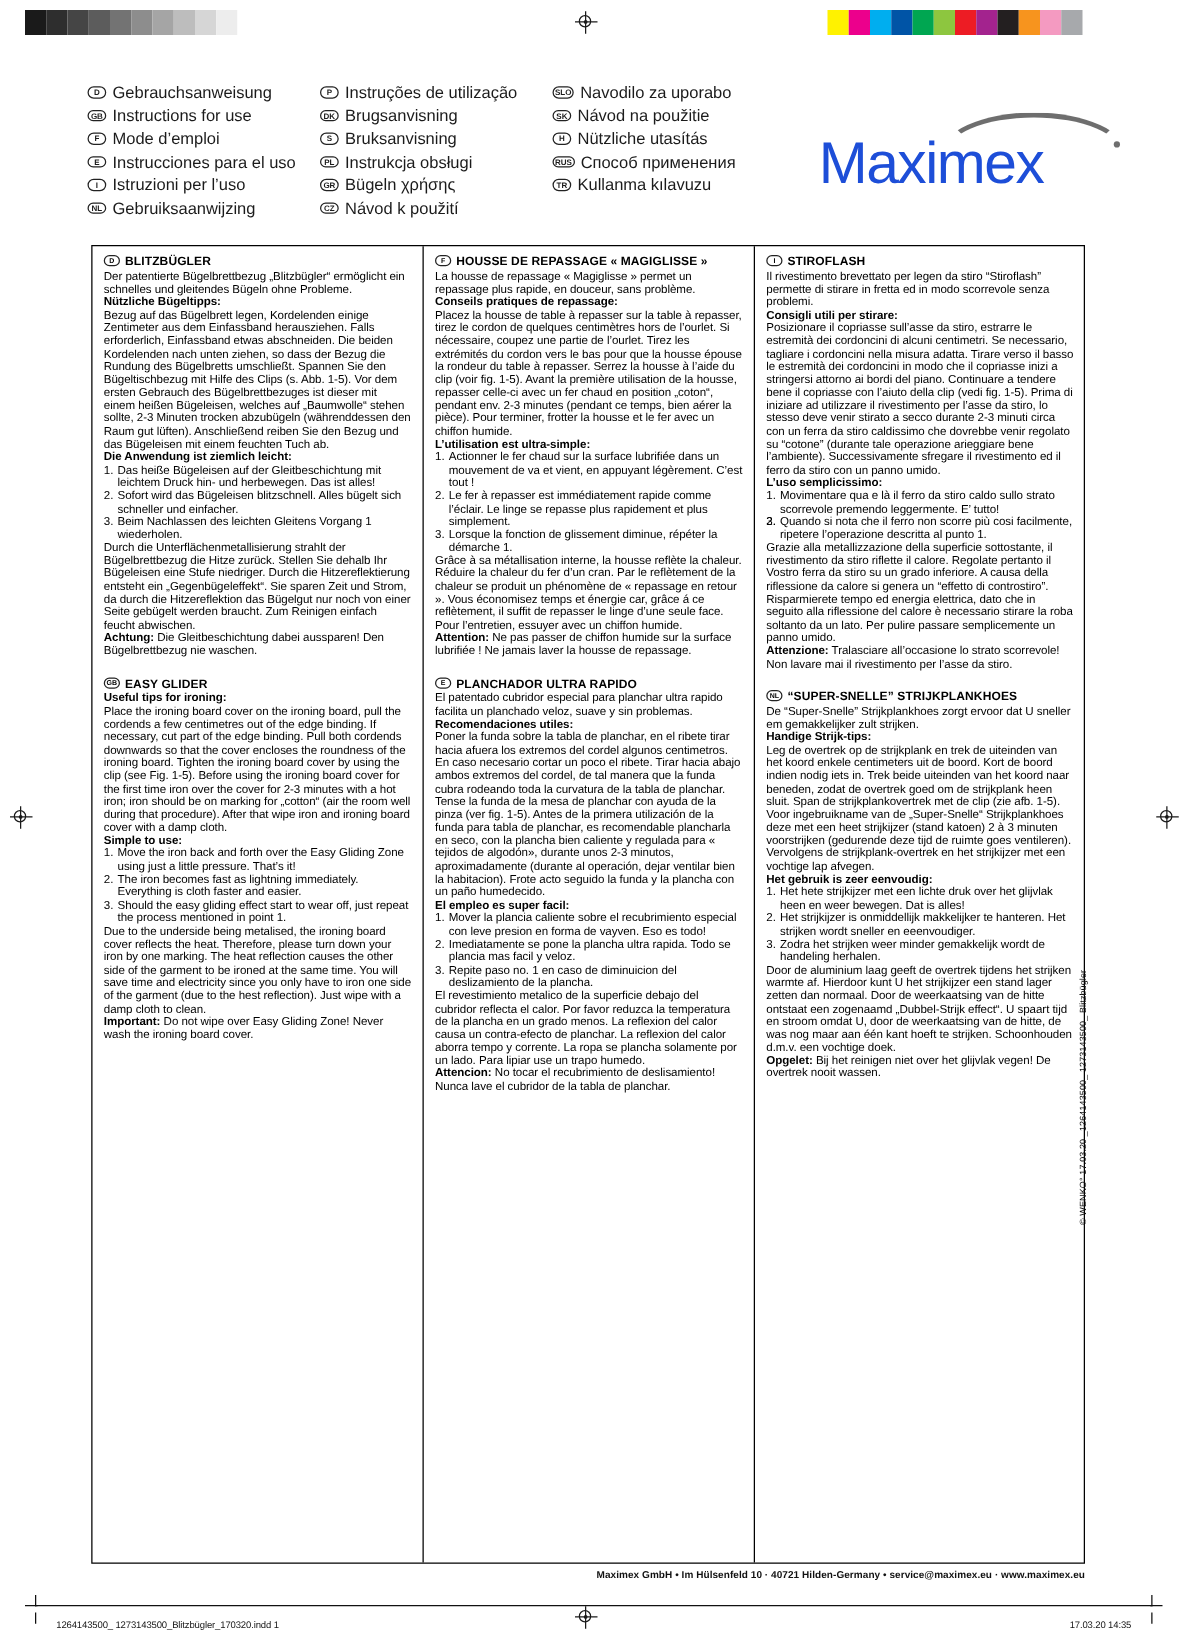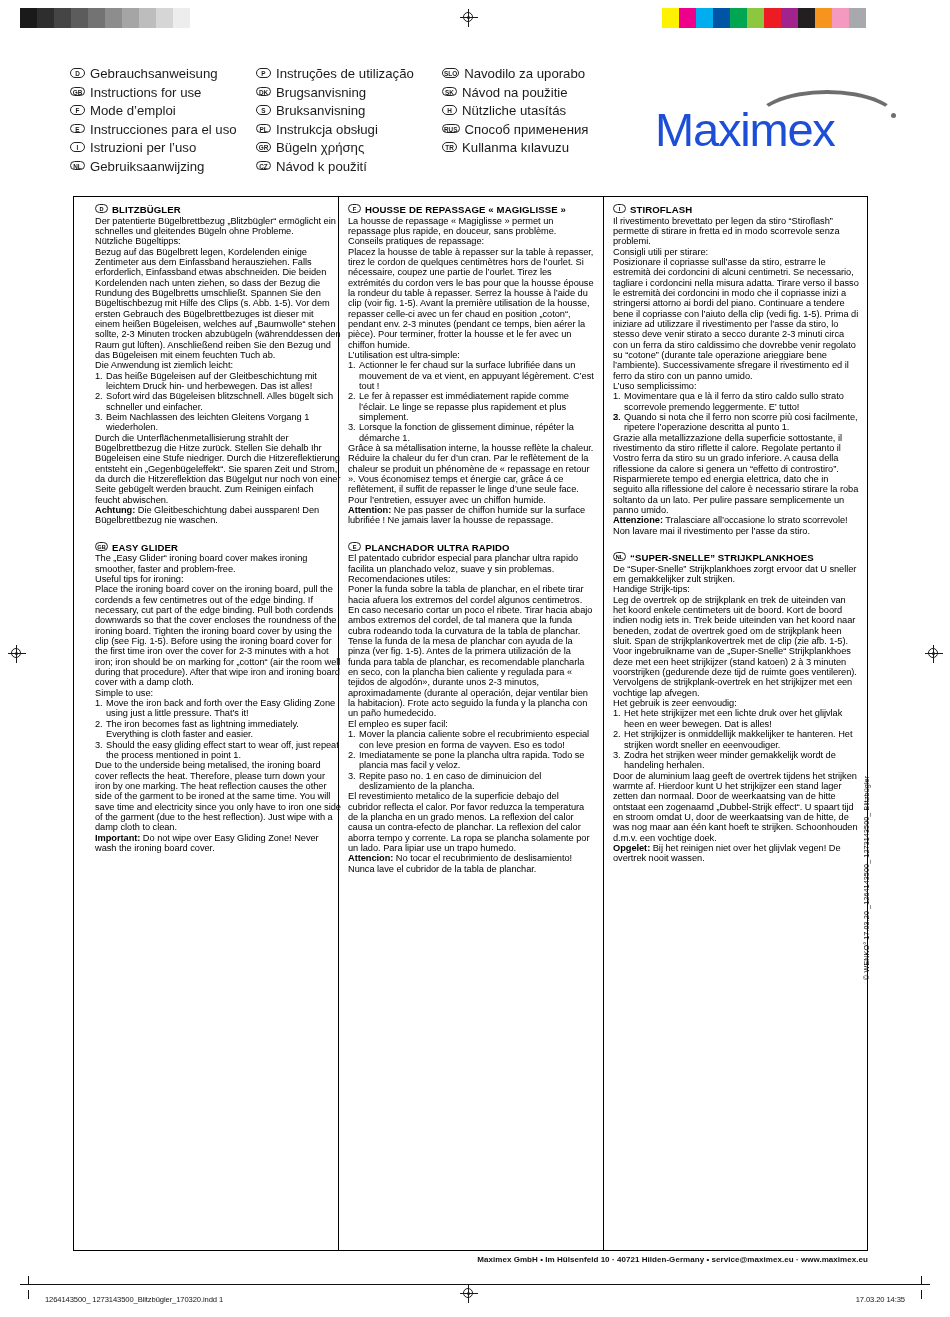--- a/index.html
+++ b/index.html
@@ -62,33 +62,33 @@
   
   .frame{
     position:absolute;left:73px;top:196px;width:795px;height:1055px;
     border:1px solid #000;box-sizing:border-box;
   }
   .vline{position:absolute;top:0;width:1px;height:100%;background:#000;}
   .vline.a{left:264px;}
   .vline.b{left:529px;}
 
   .col{position:absolute;top:0;width:264px;height:100%;box-sizing:border-box;padding:7px 9px 4px 9px;}
-  .col.c1{left:12px;}
+  .col.c1{left:0;}
   .col.c2{left:265px;}
   .col.c3{left:530px;}
 
   .sect{margin-bottom:0;}
   .sect + .sect{margin-top:16px;}
   .head{
     font-size:9.6px;font-weight:bold;letter-spacing:.1px;
     display:flex;align-items:center;margin-bottom:0.5px;white-space:nowrap;
   }
   .head .cc{font-size:5.6px;min-width:13px;height:8.4px;line-height:8.2px;top:-1px;margin-right:4px;}
   p.t{margin:0;font-size:9.25px;line-height:10.35px;letter-spacing:-.04px;}
-  p.t.b{font-weight:normal;}
+  p.t.b{font-weight:bold;}
   ol.steps{margin:0;padding:0;list-style:none;}
   ol.steps li{
     font-size:9.25px;line-height:10.35px;padding-left:11px;position:relative;letter-spacing:-.04px;
   }
   ol.steps li .n{position:absolute;left:0;top:0;}
 
   
   .footline{
     position:absolute;left:73px;top:1255px;width:795px;
     text-align:right;font-size:8px;font-weight:bold;letter-spacing:.05px;color:#111;
@@ -259,21 +259,20 @@
           <li><span class="n">3.</span><span>Beim Nachlassen des leichten Gleitens Vorgang 1 wiederholen.</span></li>
         </ol>
         <p class="t">Durch die Unterflächenmetallisierung strahlt der Bügelbrettbezug die Hitze zurück. Stellen Sie dehalb Ihr Bügeleisen eine Stufe niedriger. Durch die Hitzereflektierung entsteht ein „Gegenbügeleffekt“. Sie sparen Zeit und Strom, da durch die Hitzereflektion das Bügelgut nur noch von einer Seite gebügelt werden braucht. Zum Reinigen einfach feucht abwischen.</p>
         <p class="t"><b>Achtung:</b><span> Die Gleitbeschichtung dabei aussparen! Den Bügelbrettbezug nie waschen.</span></p>
       </div>
       <div class="sect">
         <div class="head">
           <span class="cc">GB</span>
           <span>EASY GLIDER</span>
         </div>
-        <p class="t">The „Easy Glider“ ironing board cover makes ironing smoother, faster and problem-free.</p>
         <p class="t b">Useful tips for ironing:</p>
         <p class="t">Place the ironing board cover on the ironing board, pull the cordends a few centimetres out of the edge binding. If necessary, cut part of the edge binding. Pull both cordends downwards so that the cover encloses the roundness of the ironing board. Tighten the ironing board cover by using the clip (see Fig. 1-5). Before using the ironing board cover for the first time iron over the cover for 2-3 minutes with a hot iron; iron should be on marking for „cotton“ (air the room well during that procedure). After that wipe iron and ironing board cover with a damp cloth.</p>
         <p class="t b">Simple to use:</p>
         <ol class="steps">
           <li><span class="n">1.</span><span>Move the iron back and forth over the Easy Gliding Zone using just a little pressure. That’s it!</span></li>
           <li><span class="n">2.</span><span>The iron becomes fast as lightning immediately. Everything is cloth faster and easier.</span></li>
           <li><span class="n">3.</span><span>Should the easy gliding effect start to wear off, just repeat the process mentioned in point 1.</span></li>
         </ol>
         <p class="t">Due to the underside being metalised, the ironing board cover reflects the heat. Therefore, please turn down your iron by one marking. The heat reflection causes the other side of the garment to be ironed at the same time. You will save time and electricity since you only have to iron one side of the garment (due to the hest reflection). Just wipe with a damp cloth to clean.</p>
         <p class="t"><b>Important:</b><span> Do not wipe over Easy Gliding Zone! Never wash the ironing board cover.</span></p>

